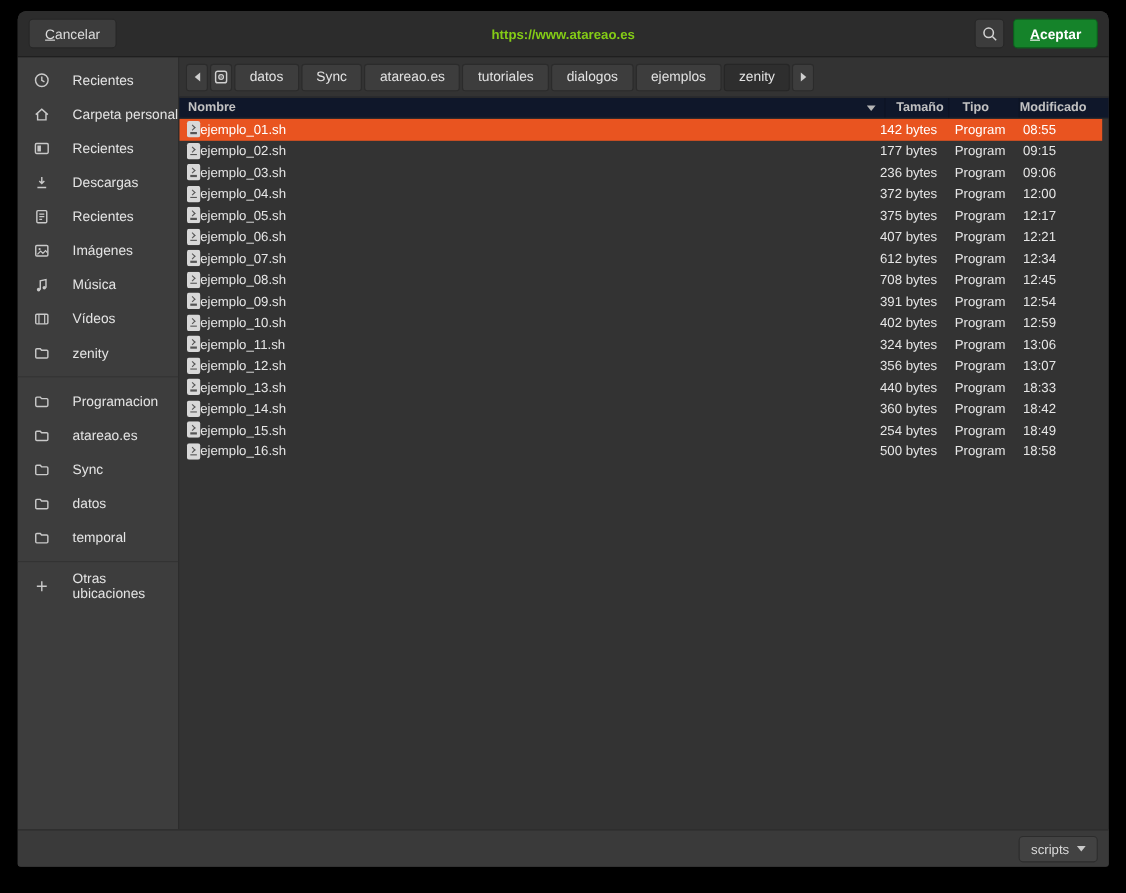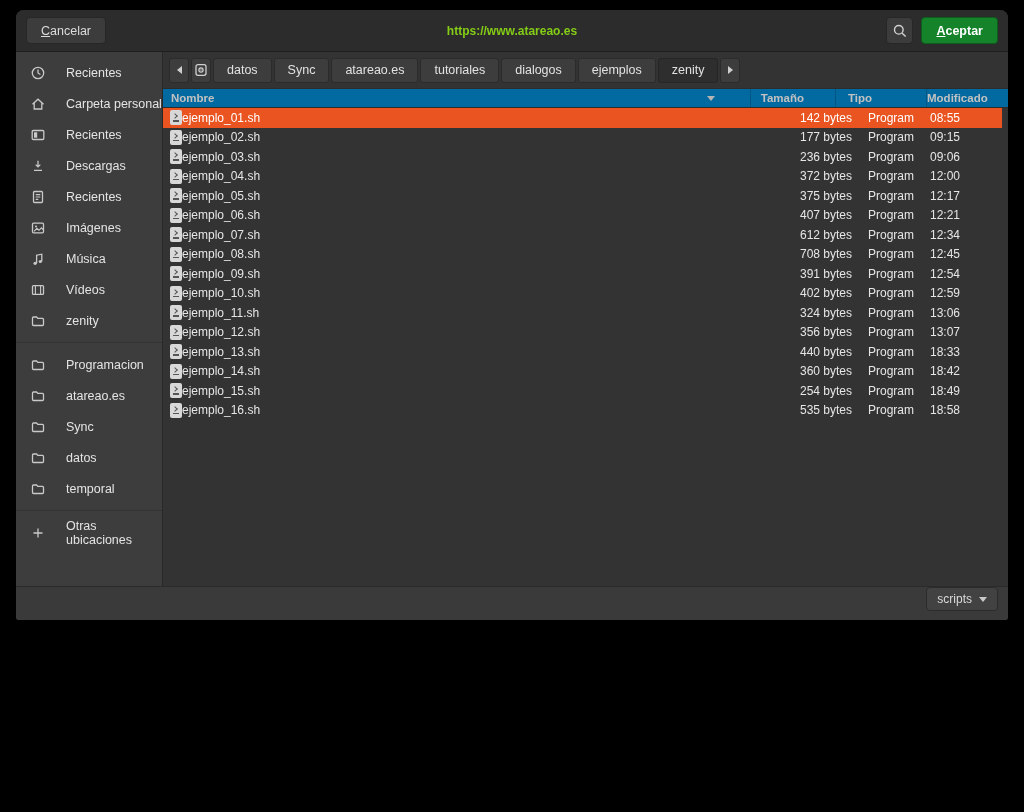--- a/index.html
+++ b/index.html
@@ -1,19 +1,19 @@
 <!DOCTYPE html>
 <html><head>
 <meta charset="utf-8">
 <style>
   * { margin:0; padding:0; box-sizing:border-box; }
   html,body { width:1024px; height:812px; background:#000; overflow:hidden;
     font-family:"Liberation Sans","DejaVu Sans",sans-serif; }
 
-  .window { position:absolute; left:16px; top:10px; width:992px; height:610px;
+  .window { position:absolute; left:16px; top:10px; width:992px; height:778px;
     background:#333333; border-radius:8px 8px 3px 3px; overflow:hidden;
     display:flex; flex-direction:column; box-shadow:0 2px 10px rgba(0,0,0,.8); }
 
   
   .headerbar { height:42px; flex:0 0 42px; background:#2c2c2c;
     border-bottom:1px solid #1f1f1f; display:flex; align-items:center;
     padding:0 10px; position:relative; }
   .hbtn { height:27px; display:inline-flex; align-items:center; justify-content:center;
     padding:0 14px; background:#3c3c3c; border:1px solid #272727; border-radius:4px;
     color:#dcdcdc; font-size:12.5px; cursor:default; }
@@ -44,23 +44,23 @@
     padding:0 13px; background:#3d3d3d; border:1px solid #2b2b2b; border-radius:3px;
     color:#e2e2e2; font-size:12.5px; cursor:default; }
   .crumb.active { background:#2e2e2e; border-color:#262626; }
   .navbtn { width:20px; padding:0; }
   .tri-l { width:0; height:0; border-top:4px solid transparent; border-bottom:4px solid transparent;
     border-right:5px solid #cfcfcf; }
   .tri-r { width:0; height:0; border-top:4px solid transparent; border-bottom:4px solid transparent;
     border-left:5px solid #cfcfcf; }
 
   
-  .list-header { height:20px; flex:0 0 20px; background:#0369a1;
+  .list-header { height:20px; flex:0 0 20px; background:#0f172a;
     border-top:1px solid #2c2c2c; border-bottom:1px solid #2c2c2c;
-    display:flex; color:#c2c2c2; font-size:11.5px; font-weight:bold;gap:27px; }
+    display:flex; color:#c2c2c2; font-size:11.5px; font-weight:bold; }
   .hc { display:flex; align-items:center; }
   .hc-name { flex:1 1 auto; padding:0 8px; justify-content:space-between; }
   .hc-size { width:58px; flex:0 0 58px; justify-content:flex-end; padding-right:4px;
     border-left:1px solid rgba(0,0,0,.18); }
   .hc-type { width:64px; flex:0 0 64px; padding-left:12px; border-left:1px solid rgba(0,0,0,.18); }
   .hc-mod  { width:82px; flex:0 0 82px; justify-content:flex-start; padding-right:1px;
     border-left:1px solid rgba(0,0,0,.18); }
   .sort-arrow { width:0; height:0; border-left:4px solid transparent; border-right:4px solid transparent;
     border-top:5px solid #b5b5b5; }
 
@@ -76,21 +76,21 @@
 
   .ficon { position:relative; width:12px; height:15px; flex:0 0 12px;
     background:#d8d8d8; border-radius:2px; }
   .ficon::before { content:""; position:absolute; left:2.5px; top:4px; width:3px; height:3px;
     border-top:1.4px solid #555; border-right:1.4px solid #555; transform:rotate(45deg); }
   .ficon::after { content:""; position:absolute; left:3px; bottom:3.5px; width:6px; height:1.5px;
     background:#555; }
 
   
   .footer { height:34px; flex:0 0 34px; background:#3a3a3a; border-top:1px solid #2a2a2a;
-    display:flex; justify-content:flex-end; padding-right:10px; }
+    display:flex; align-items:center; justify-content:flex-end; padding-right:10px; }
   .filterbtn { height:24px; display:inline-flex; align-items:center; gap:7px;
     padding:0 10px; background:#424242; border:1px solid #2c2c2c; border-radius:4px;
     color:#dadada; font-size:12px; cursor:default; }
   .caret { width:0; height:0; border-left:4px solid transparent; border-right:4px solid transparent;
     border-top:5px solid #c9c9c9; }
 
   svg { display:block; }
 </style>
 </head>
 <body>
@@ -430,21 +430,21 @@
             </div>
           <div class="cell-size">254 bytes</div>
           <div class="cell-type">Program</div>
           <div class="cell-mod">18:49</div>
         </div>
         <div class="row">
           <div class="cell-name">
               <span class="ficon"></span>
               <span>ejemplo_16.sh</span>
             </div>
-          <div class="cell-size">535 bytes</div>
+          <div class="cell-size">500 bytes</div>
           <div class="cell-type">Program</div>
           <div class="cell-mod">18:58</div>
         </div>
       </div>
     </div>
   </div>
 
   <div class="footer">
     <div class="filterbtn">
       <span>scripts</span>

